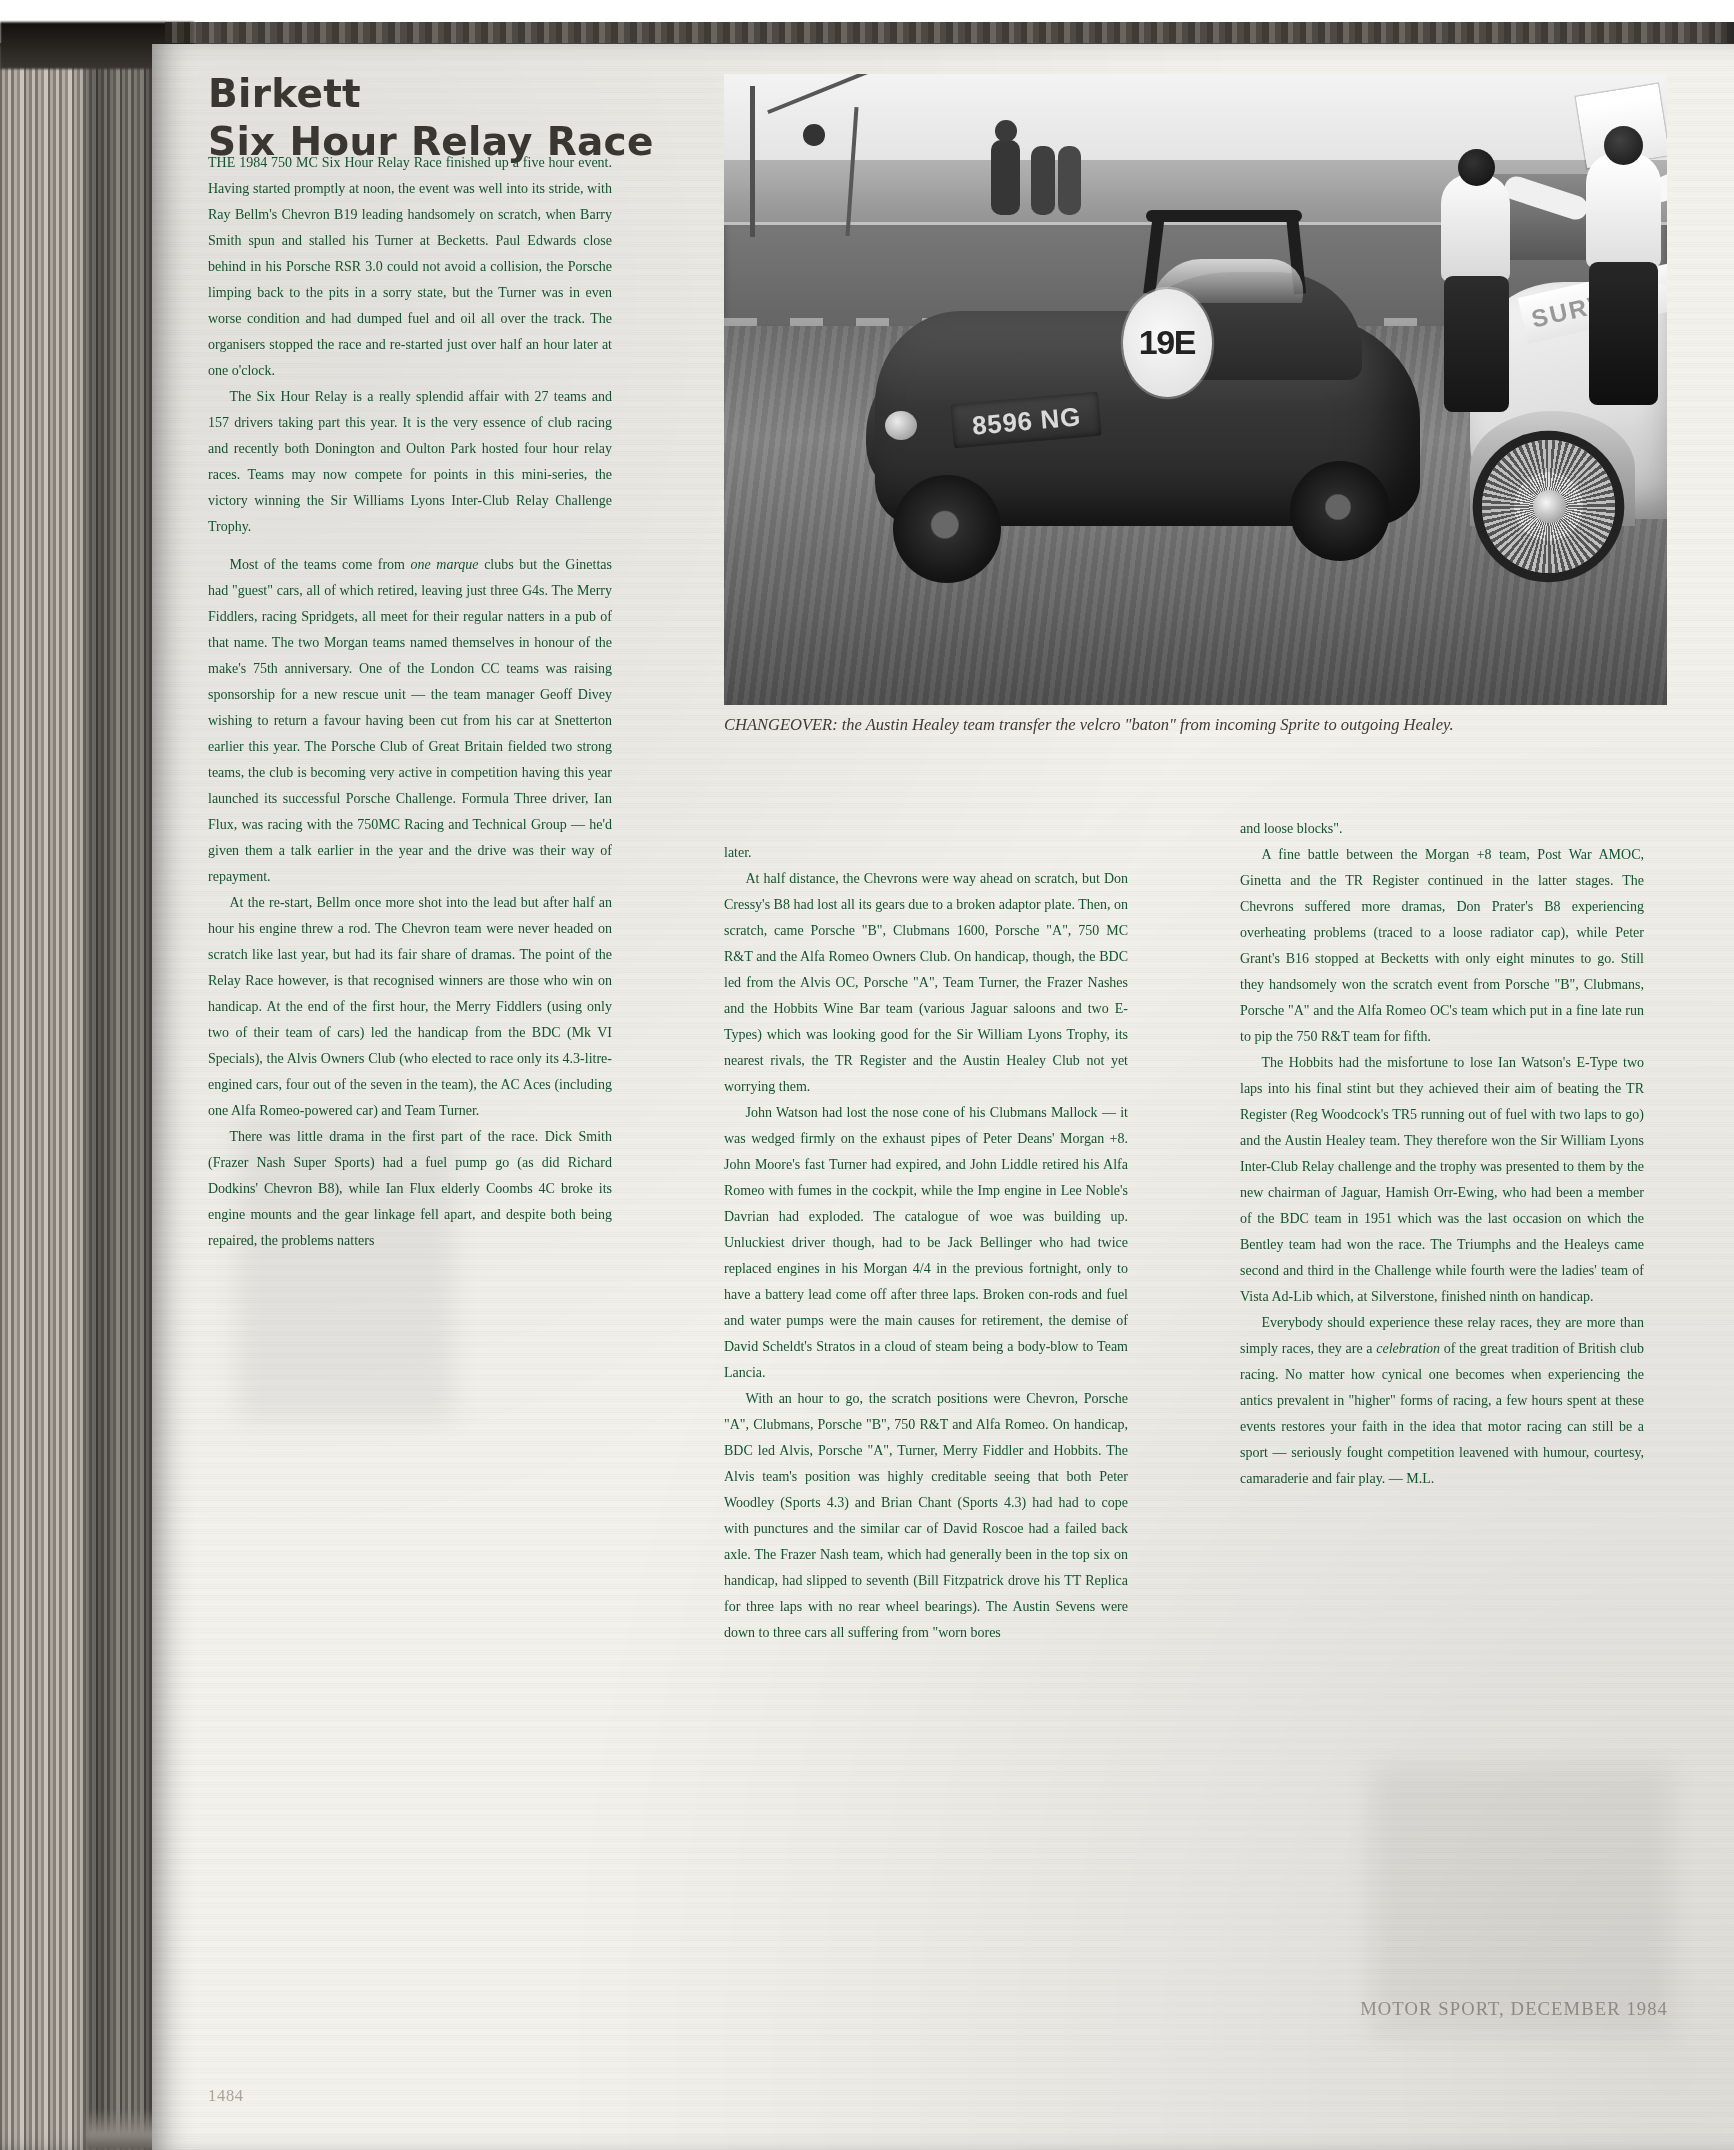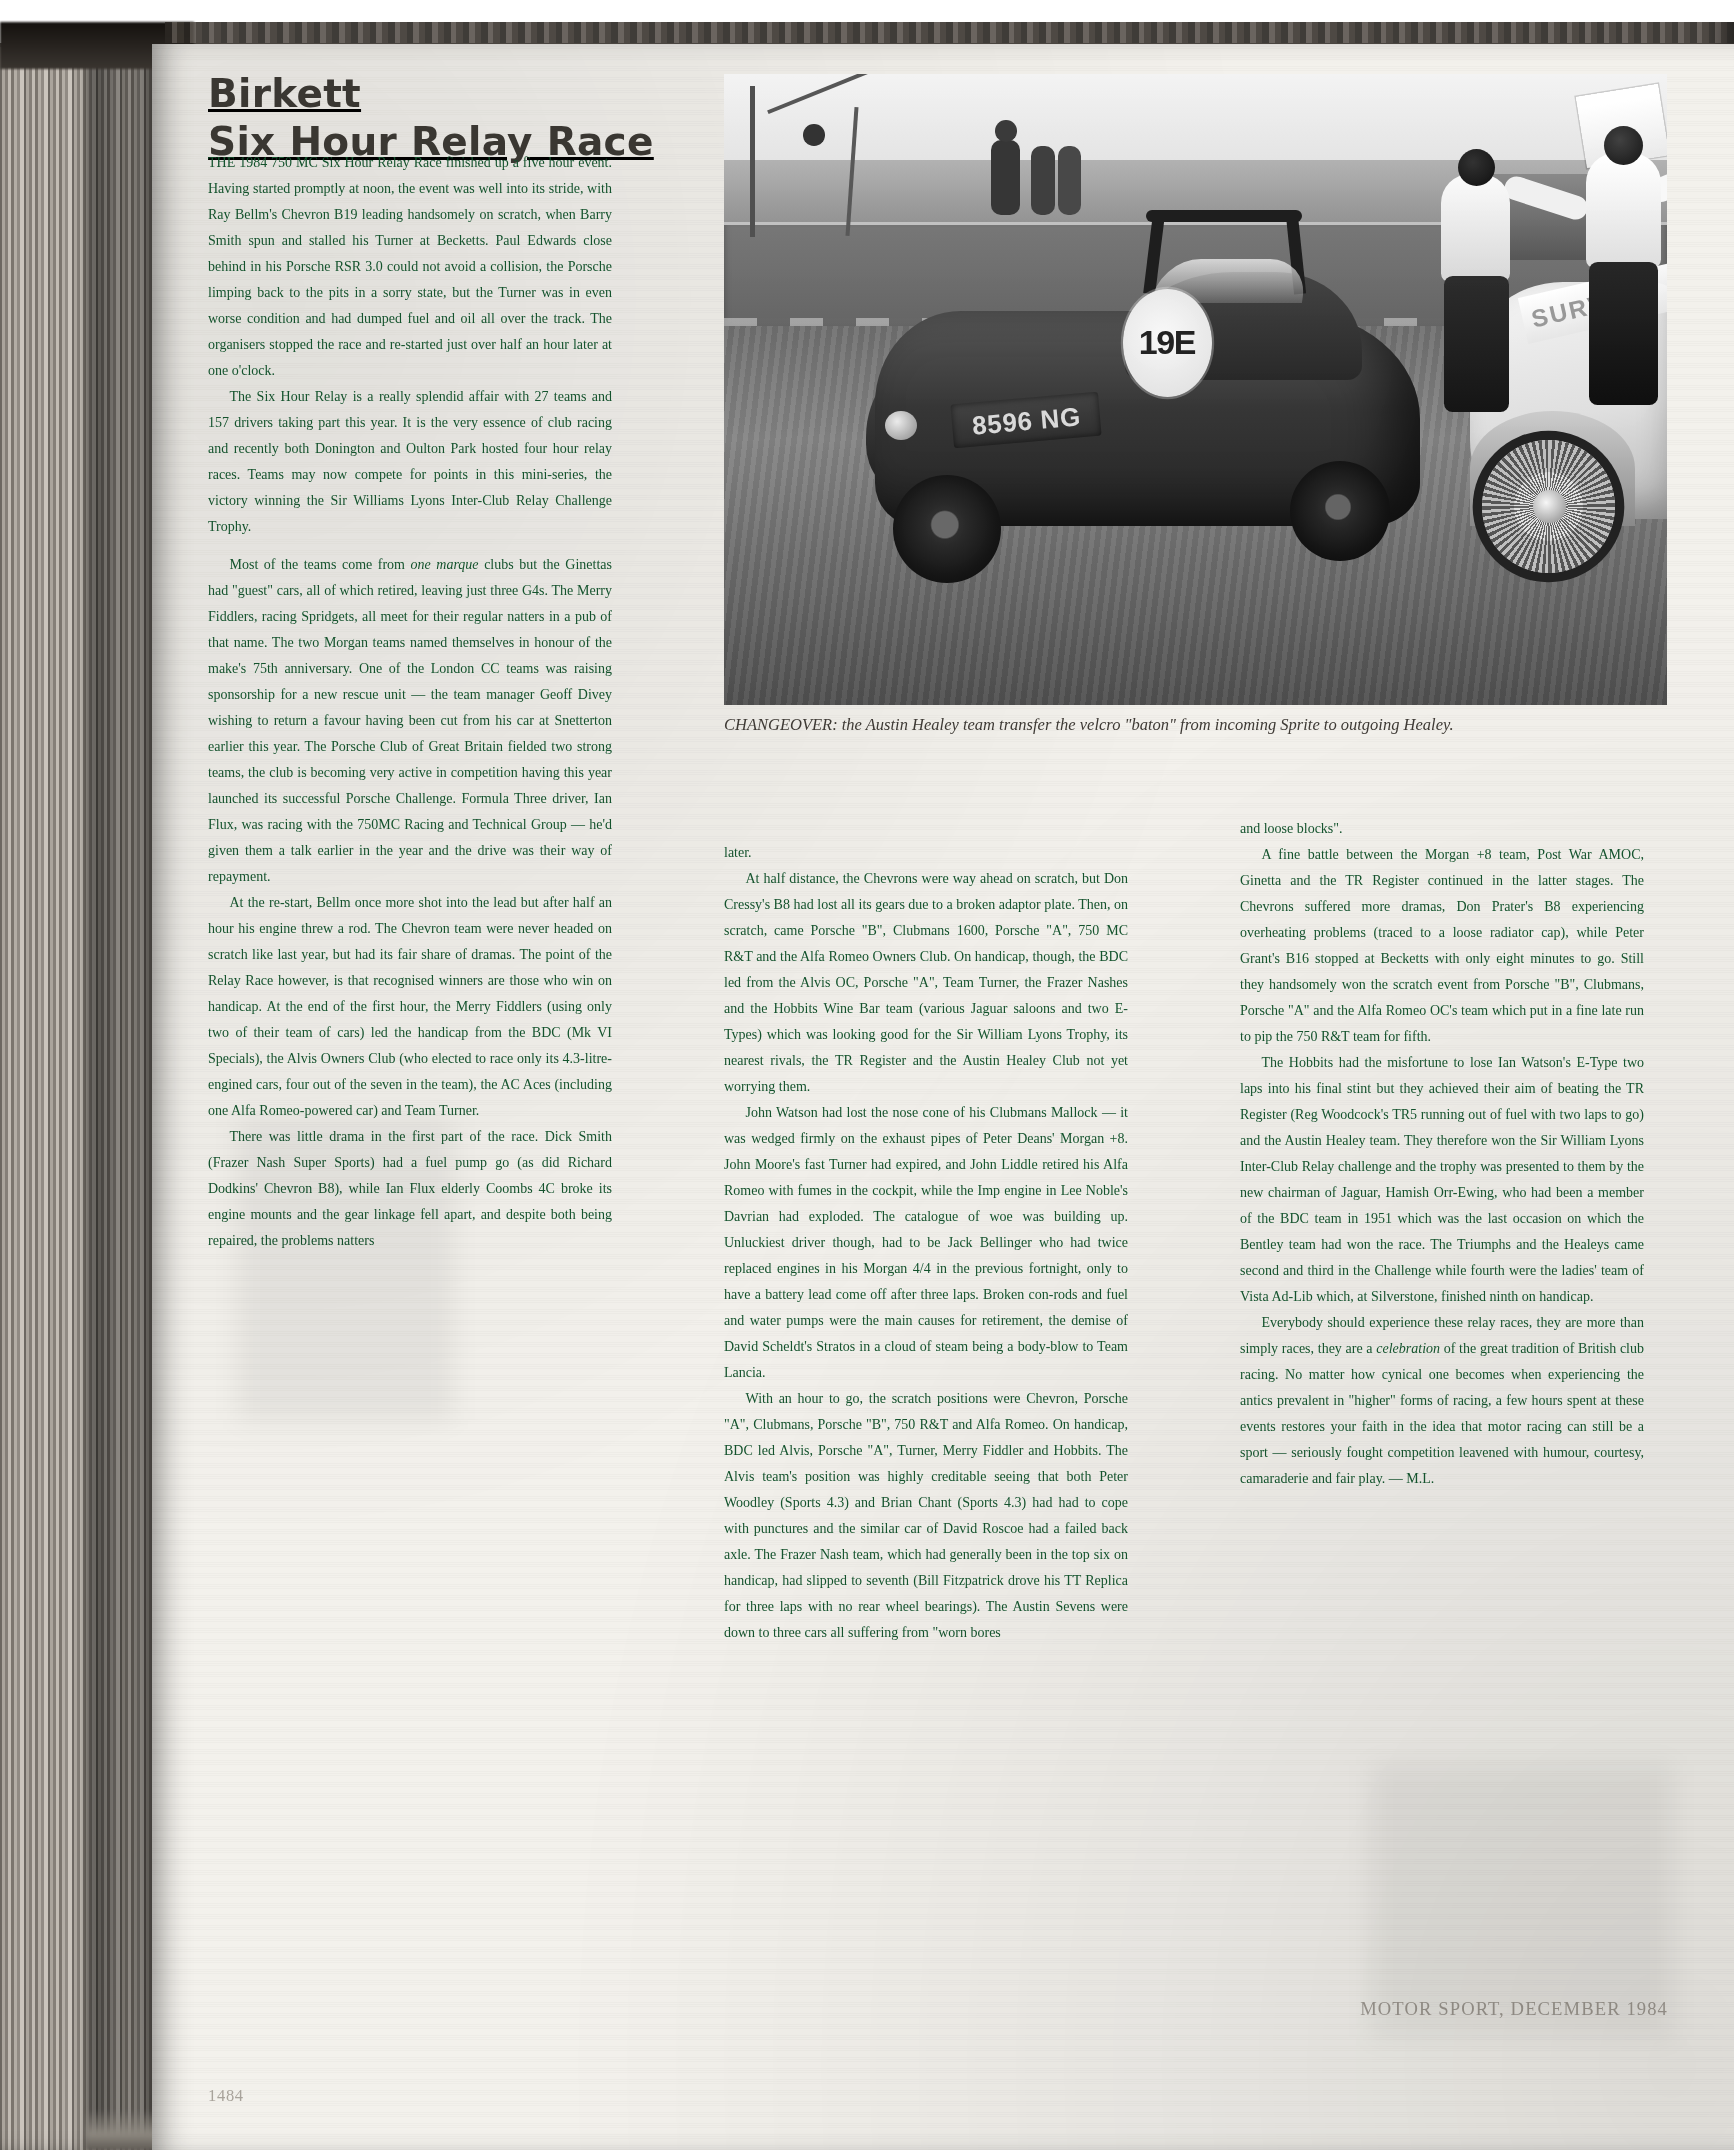--- a/index.html
+++ b/index.html
@@ -60,21 +60,21 @@
   #page-grain{
     position:absolute;inset:0;pointer-events:none;
     background:
       radial-gradient(ellipse at 8% 12%, rgba(0,0,0,.07), rgba(0,0,0,0) 48%),
       radial-gradient(ellipse at 96% 96%, rgba(0,0,0,.09), rgba(0,0,0,0) 52%),
       repeating-linear-gradient(0deg, rgba(0,0,0,.018) 0 0.7px, rgba(255,255,255,0) 0.7px 2.2px);
     mix-blend-mode:multiply;
   }
 
   #content{
-    position:absolute;left:56px;top:26px;width:1460px;height:2050px;text-decoration:underline;
+    position:absolute;left:56px;top:26px;width:1460px;height:2050px;
   }
 
   
   .headline{
     font-family:"DejaVu Sans", sans-serif;
     font-weight:bold;
     font-size:39px;
     line-height:1.22;
     color:#3a3732;
     letter-spacing:0.3px;

